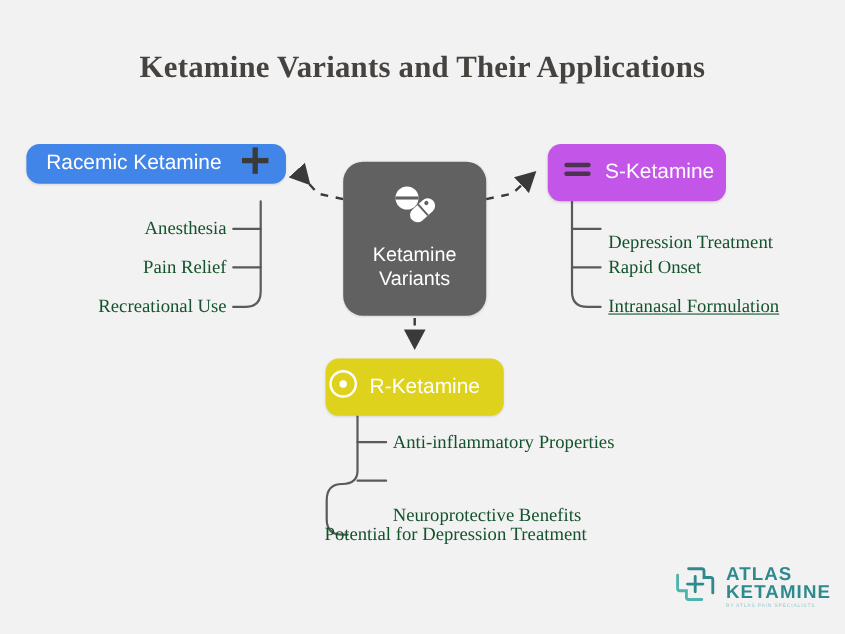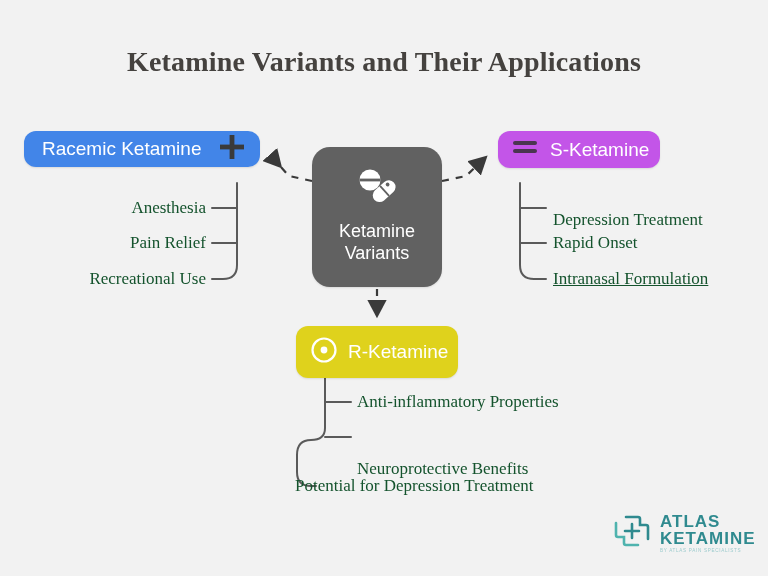--- a/index.html
+++ b/index.html
@@ -83,34 +83,34 @@
     justify-content: flex-start;
     padding: 0 14px 0 18px;
   }
   #node-racemic .label { flex: 1; }
 
   
   #node-s {
     left: 498px;
     top: 131px;
     width: 162px;
-    height: 37px;
+    height: 52px;
     background: #c355e8;
     padding: 0 16px 0 14px;
     gap: 12px;
   }
 
   
   #node-r {
     left: 296px;
     top: 326px;
     width: 162px;
     height: 52px;
     background: #dfd21c;
-    padding: 0 16px 0 14px;
+    padding: 0 16px 0 2px;
     gap: 10px;
   }
 
   .leaf {
     position: absolute;
     font-family: "Liberation Serif", serif;
     font-size: 17px;
     color: #14532d;
     white-space: nowrap;
   }

